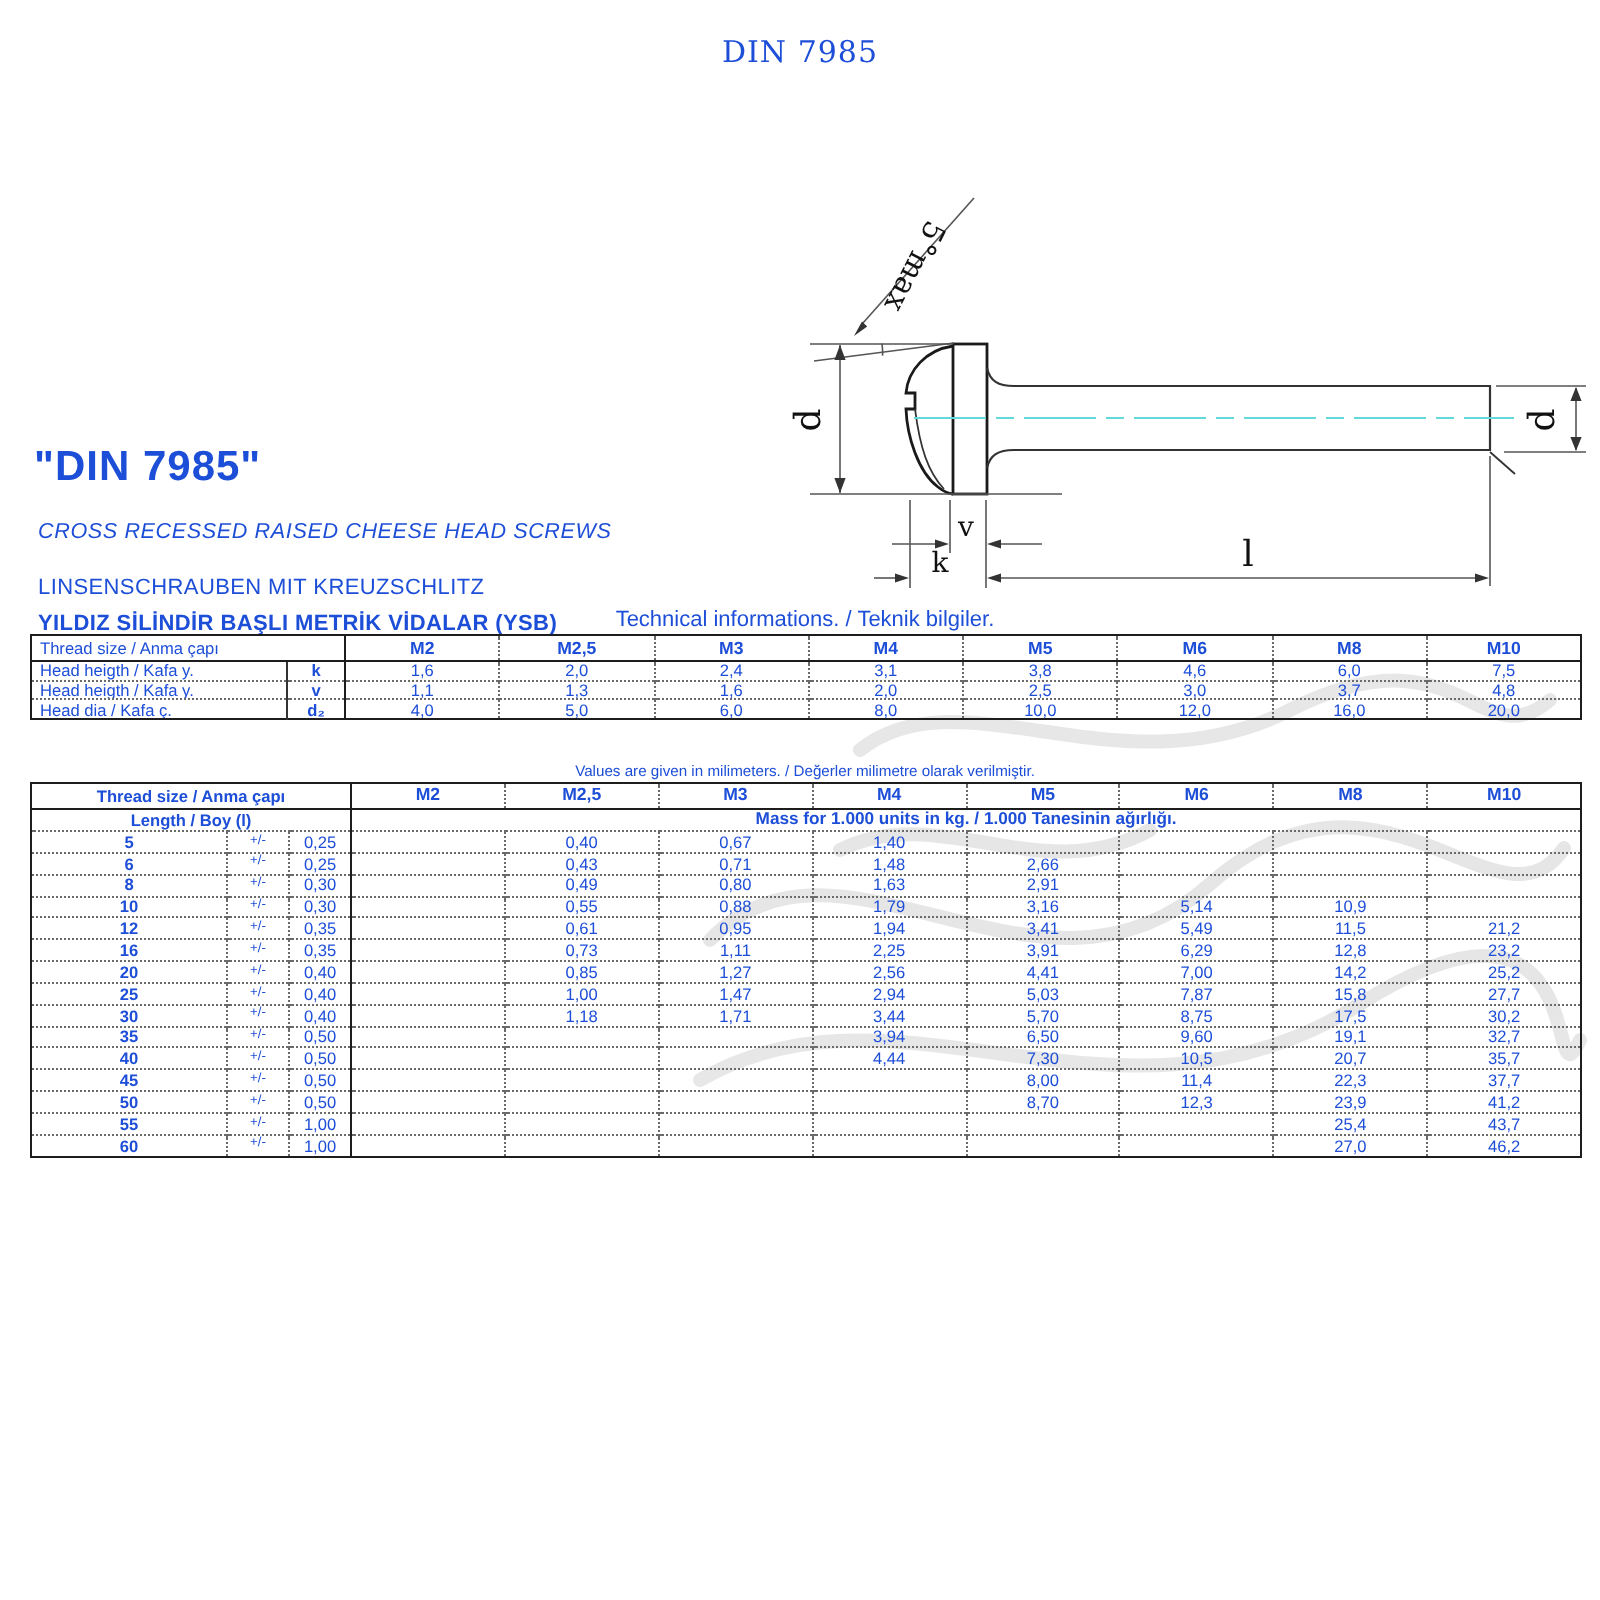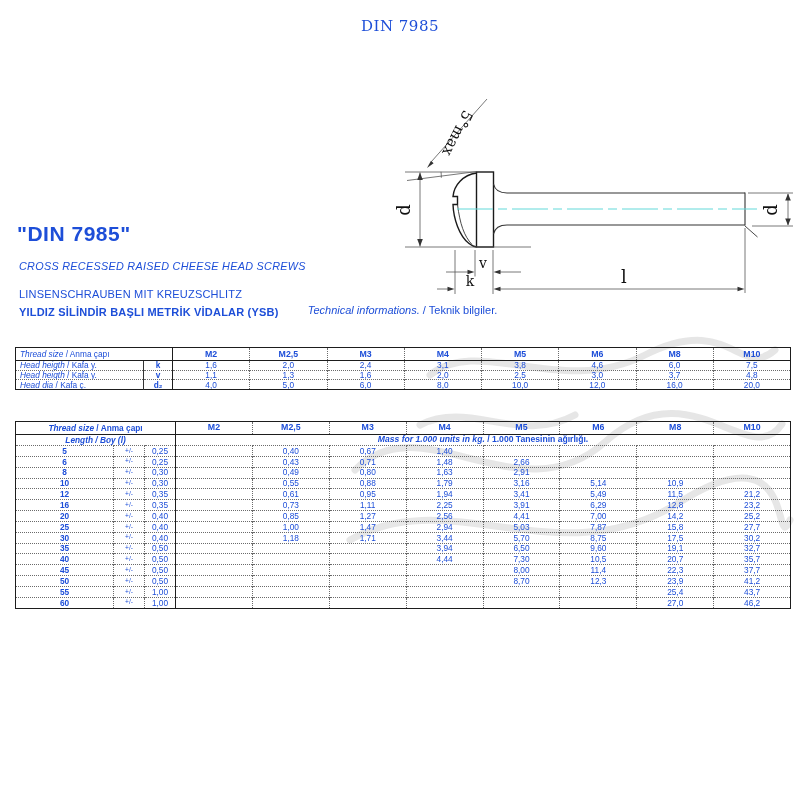--- a/index.html
+++ b/index.html
@@ -13,32 +13,32 @@
 
   .h-title { position:absolute; left:17px; top:222px; font-size:21px; font-weight:bold; letter-spacing:.5px; }
   .h-en    { position:absolute; left:19px; top:260px; font-size:10.8px; font-style:italic; letter-spacing:.3px; }
   .h-tr    { position:absolute; left:19px; top:274px; font-size:11px; font-weight:bold; letter-spacing:.2px;margin-top:32px; }
   .h-de    { position:absolute; left:19px; top:288px; font-size:11px; letter-spacing:.2px; }
 
   .tech-line { position:absolute; left:15px; top:303.5px; width:775px; text-align:center; font-size:11px; }
   .note-line { position:absolute; left:15px; top:380.5px; width:775px; text-align:center; font-size:7.6px; }
 
   table { position:absolute; z-index:1; border-collapse:collapse; table-layout:fixed;
-          background:transparent;margin-top:30px; }
+          background:transparent; }
   #t1 { left:15px; top:317px; width:775px; border:1.5px solid #1d1d1d; }
   #t2 { left:15px; top:391px; width:775px; border:1.5px solid #1d1d1d; }
   td { padding:0; text-align:center; font-size:8.3px; line-height:1; white-space:nowrap; overflow:hidden; }
   #t1 tr { height:9.7px; } #t1 tr.hdr { height:13px; }
   #t2 tr { height:10.85px; } #t2 tr.hdr1 { height:12.5px; } #t2 tr.hdr2 { height:11.5px; }
   tr.hdr td, tr.hdr1 td { border-bottom:1px solid #1d1d1d; }
   .bt-dot { border-top:1px dotted #6a6a6a; }
   .bl-dot { border-left:1px dotted #6a6a6a; }
   .bl-solid { border-left:1px solid #333; }
   .bl-heavy { border-left:1.5px solid #1d1d1d; }
-  .it { font-style:italic; }
+  .it { }
   .b  { font-weight:bold; }
   .lbl { text-align:left; padding-left:4px; }
   .size { font-weight:bold; font-size:8.8px; }
   .sign { font-size:6.6px; }
   .len  { font-weight:bold; }
   .masshdr { font-size:8.6px; }
 
   .dim { font-family:"DejaVu Serif", serif; fill:#111; }
 </style>
 </head>
@@ -177,20 +177,21 @@
           <td class="bl-dot bt-dot">6,0</td>
           <td class="bl-dot bt-dot">8,0</td>
           <td class="bl-dot bt-dot">10,0</td>
           <td class="bl-dot bt-dot">12,0</td>
           <td class="bl-dot bt-dot">16,0</td>
           <td class="bl-dot bt-dot">20,0</td>
         </tr>
       </tbody>
   </table>
 
+  <div class="note-line"><span class="it">Values are given in milimeters.</span><span> / </span><span>Değerler milimetre olarak verilmiştir.</span></div>
 
   <table id="t2">
     <colgroup>
       <col style="width:98px">
         <col style="width:31px">
         <col style="width:31px">
       <col style="width:76.875px">
         <col style="width:76.875px">
         <col style="width:76.875px">
         <col style="width:76.875px">

